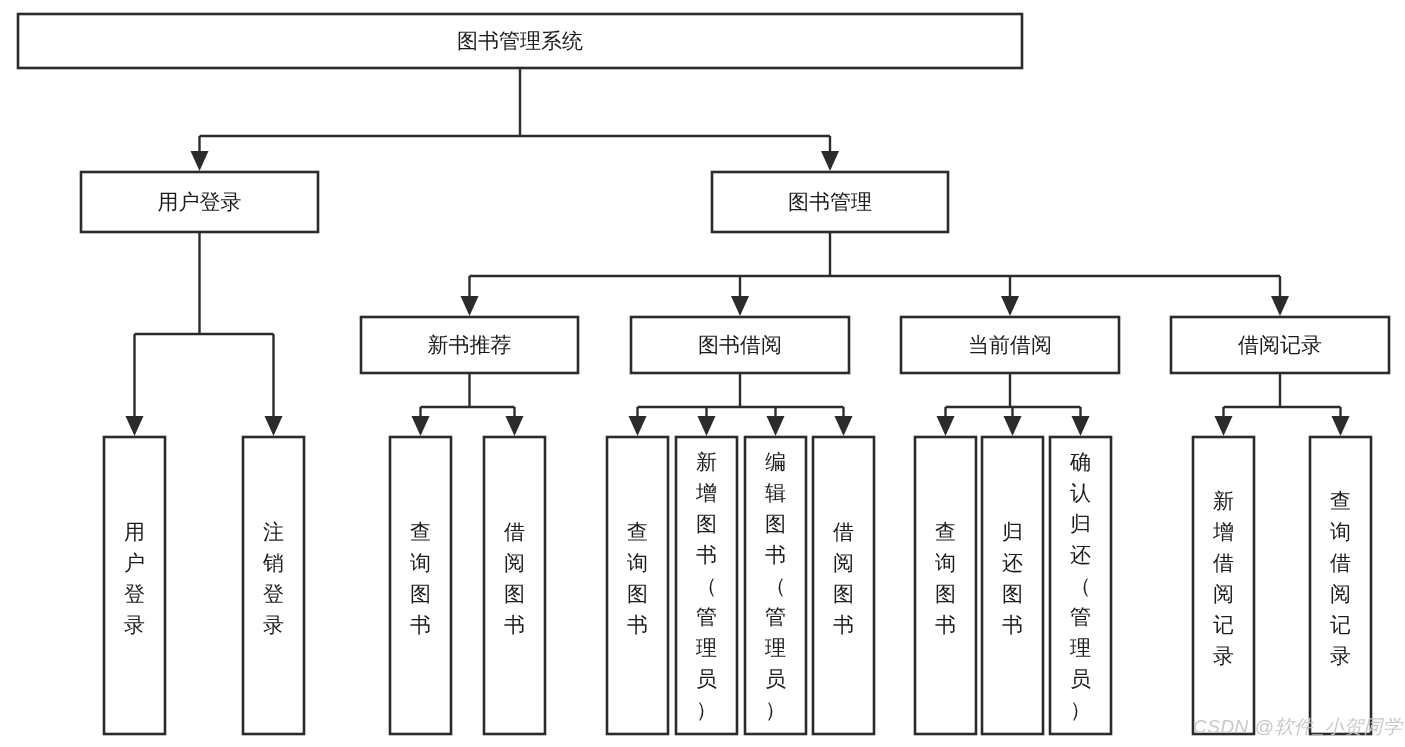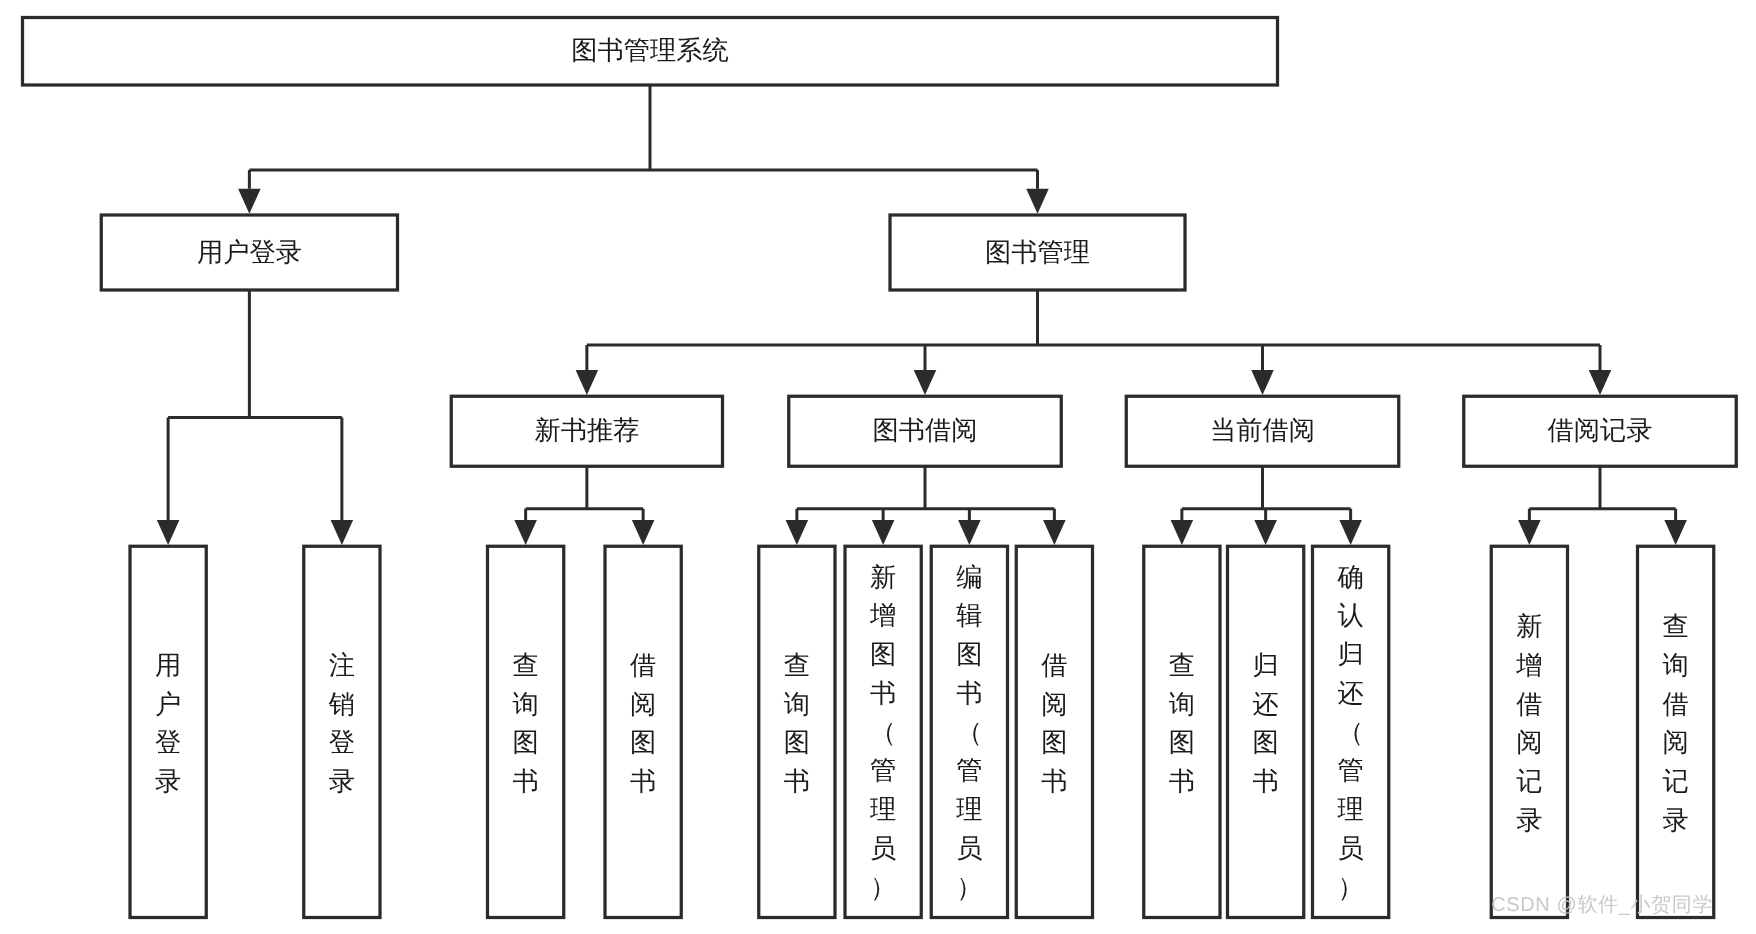--- a/index.html
+++ b/index.html
@@ -50,25 +50,26 @@
     fill: none;
     stroke-linecap: butt;
   }
   .arrow-head {
     fill: #2b2b2b;
     stroke: none;
   }
   .watermark {
     position: absolute;
     font-family: "Liberation Sans", "DejaVu Sans", sans-serif;
-    font-size: 16px;
+    font-size: 19px;
     color: #c8c8c8;
     letter-spacing: 0.5px;
     white-space: nowrap;
     user-select: none;
+    font-style: italic;
   }
 </style>
 </head>
 <body>
 
 <div id="diagram-root">
   <svg class="diagram" viewBox="0 0 1405 747">
     <g id="edge-layer">
         <g>
           <path class="connector" d="M 520 68 L 520 136"></path>

